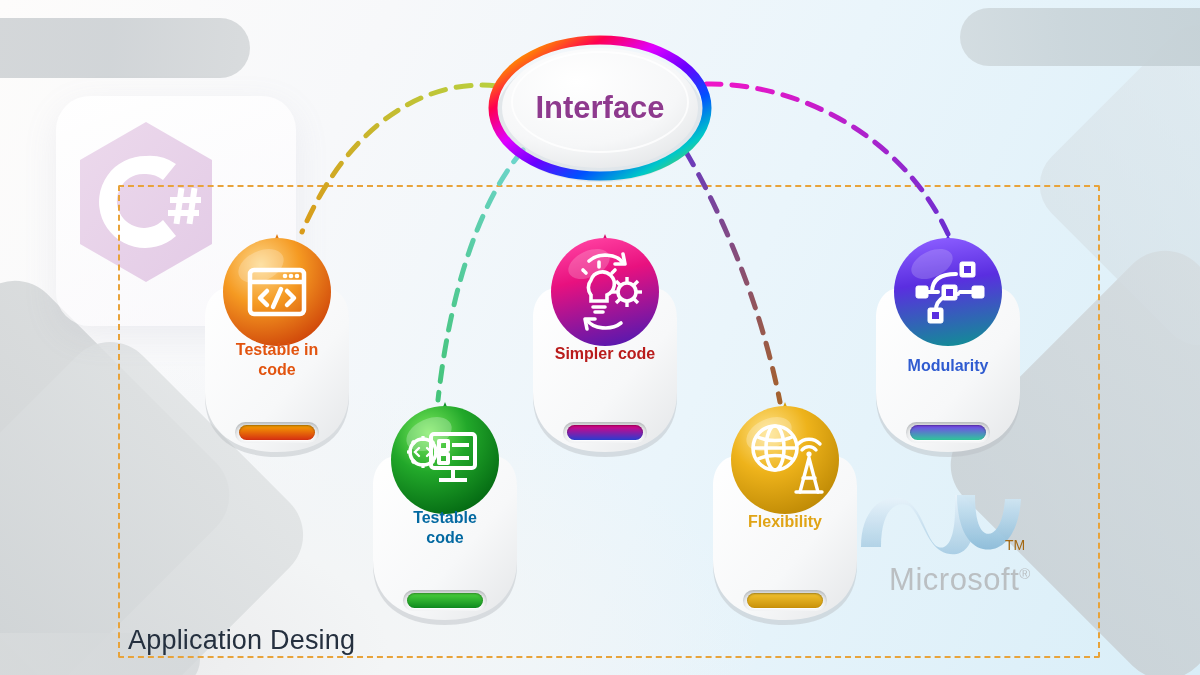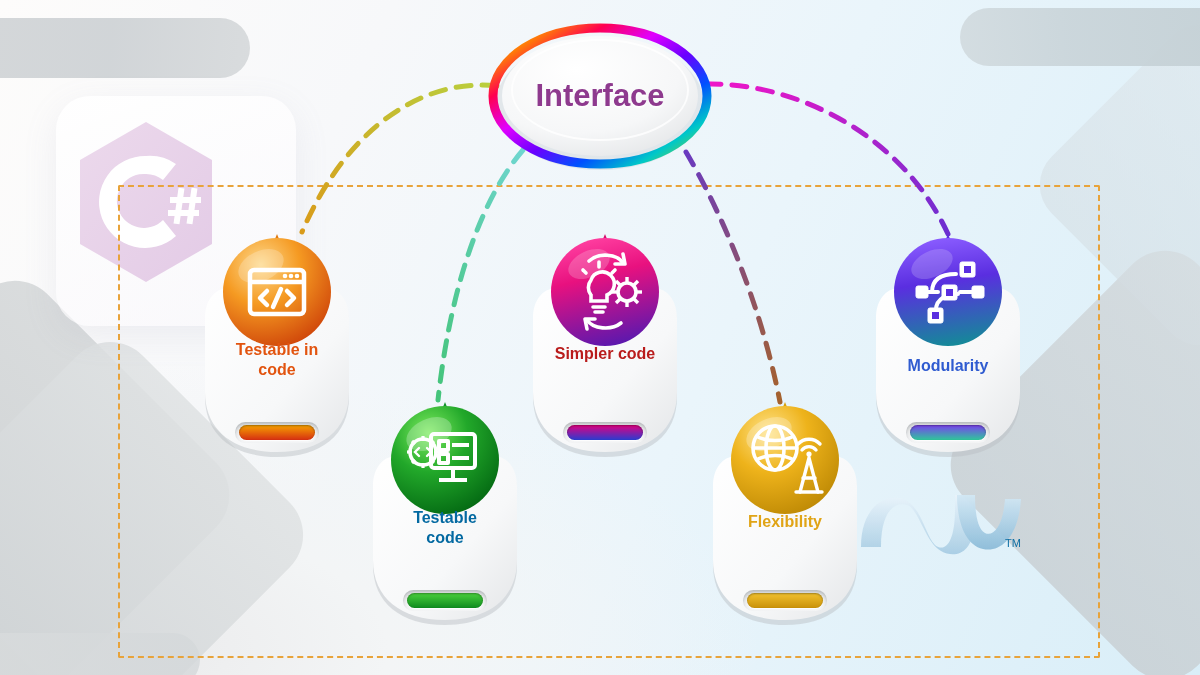--- a/index.html
+++ b/index.html
@@ -60,37 +60,37 @@
   
   .csharp{position:absolute;left:72px;top:118px;width:148px;height:168px;}
   
   .dotnet{position:absolute;left:855px;top:487px;width:210px;height:175px;opacity:.95;}
   .dotnet-txt{
     position:absolute;left:0;right:0;text-align:center;color:#b9bdc0;
     font-family:"Liberation Sans", sans-serif;letter-spacing:.5px;
   }
   .dotnet-ms{top:75px;font-size:31px;}
   .dotnet-net{top:100px;font-size:73px;font-weight:400;letter-spacing:2px;}
-  .dotnet-tm{position:absolute;left:150px;top:50px;font-size:11px;color:#0369a1;}
+  .dotnet-tm{position:absolute;left:150px;top:50px;font-size:14px;color:#a16207;}
 
   
   .frame{
     position:absolute;left:118px;top:185px;width:982px;height:473px;
     border:2px dashed #e8a33a;border-radius:2px;box-sizing:border-box;
   }
   .frame-label{
     position:absolute;left:128px;top:625px;font-size:27px;color:#25303f;
     font-family:"Liberation Sans", sans-serif;letter-spacing:.2px;
   }
 
   
   .links{position:absolute;left:0;top:0;width:1200px;height:675px;}
 
   
-  .hub{position:absolute;left:487px;top:22px;width:226px;height:155px;}
+  .hub{position:absolute;left:487px;top:34px;width:226px;height:155px;}
   .hub-label{
     position:absolute;left:0;top:0;width:226px;height:148px;
     display:flex;align-items:center;justify-content:center;
     font-size:31px;font-weight:bold;color:#8e3a8e;
     text-shadow:0 2px 2px rgba(255,255,255,.9);
     font-family:"Liberation Sans", sans-serif;
   }
 
   
   .card{position:absolute;width:160px;height:225px;}
@@ -156,23 +156,25 @@
         </linearGradient>
         <linearGradient id="swoosh2" x1="0" y1="0" x2="0" y2="1">
           <stop offset="0%" stop-color="#d3e8f5"></stop>
             <stop offset="100%" stop-color="#8cbcd9"></stop>
         </linearGradient>
       </defs>
       <path d="M6 60 C6 20 30 6 48 12 C66 18 70 48 80 58 C90 66 100 56 100 22 L100 8 L118 8 L118 40 C118 66 100 72 86 64 C70 55 64 22 52 18 C40 14 26 24 26 60 Z" fill="url(#swoosh1)"></path>
       <path d="M102 8 C102 34 110 58 128 62 C148 66 164 46 166 12 L150 12 C148 40 138 50 130 46 C122 42 120 24 120 8 Z" fill="url(#swoosh2)"></path>
     </svg>
     <span class="dotnet-tm">TM</span>
+    <span class="dotnet-txt dotnet-ms"><span>Microsoft</span><sup style="font-size:15px">®</sup></span>
   </div>
 
   <div class="frame"></div>
+  <div class="frame-label">Application Desing</div>
 
   <svg class="links">
     <defs>
       <linearGradient id="lk0" x1="1" y1="0" x2="0" y2="1">
         <stop offset="0%" stop-color="#b9cf3e"></stop>
           <stop offset="100%" stop-color="#d99b1a"></stop>
       </linearGradient>
       <linearGradient id="lk1" x1="1" y1="0" x2="0" y2="1">
         <stop offset="0%" stop-color="#6fd6d0"></stop>
           <stop offset="100%" stop-color="#44c47a"></stop>

